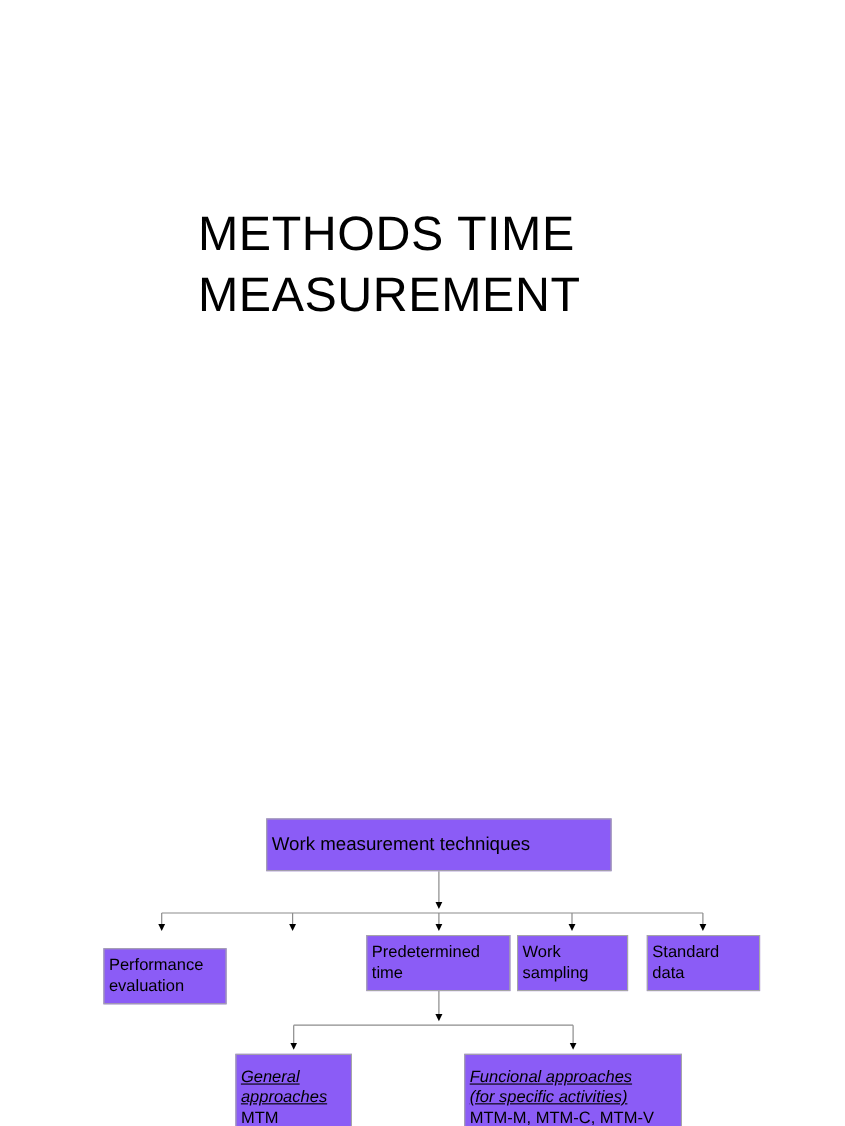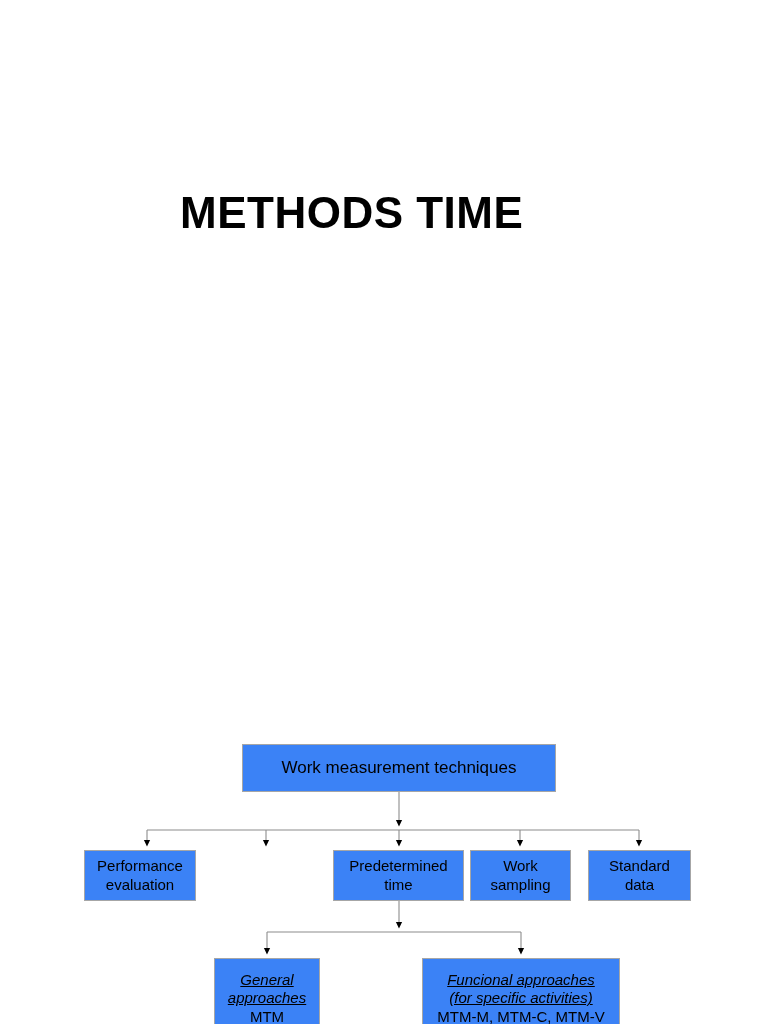--- a/index.html
+++ b/index.html
@@ -16,21 +16,21 @@
     color: #000000;
   }
 
   
   #slide-title {
     position: absolute;
     left: 180px;
     top: 185px;
     width: 420px;
     font-size: 44px;
-    font-weight: bold;
+    font-weight: normal;
     line-height: 1.28;
     letter-spacing: 0.5px;
     color: #000000;
     text-align: left;
   }
   #slide-title .title-line { display: block; white-space: nowrap; }
 
   
   #diagram {
     position: absolute;
@@ -42,26 +42,25 @@
   #diagram-svg {
     position: absolute;
     left: 0; top: 0;
     width: 768px; height: 1024px;
     pointer-events: none;
   }
 
   .node {
     position: absolute;
     box-sizing: border-box;
-    background: #3b82f6;
+    background: #8b5cf6;
     border: 1px solid #a6a6a6;
     display: flex;
     align-items: center;
     justify-content: center;
-    text-align: center;
     font-size: 15.5px;
     line-height: 1.22;
     color: #000000;
     padding: 0 4px;
   }
   .node .node-text { display: block; width: 100%; }
 
   
   #node-root {
     left: 242px;
@@ -70,21 +69,21 @@
     height: 48px;
     font-size: 17px;
   }
 
   
   .node-l2 {
     top: 850px;
     height: 51px;
     font-size: 15px;
   }
-  #node-perf-eval   { left: 84px;  width: 112px; }
+  #node-perf-eval   { left: 94px;  width: 112px; margin-top: 12px; }
   #node-direct-time { left: 216px; width: 100px; }
   #node-predet      { left: 333px; width: 131px; }
   #node-work-samp   { left: 470px; width: 101px; }
   #node-std-data    { left: 588px; width: 103px; }
 
   
   .node-l3 {
     top: 958px;
     height: 80px;
     font-size: 15px;
@@ -95,20 +94,21 @@
   #node-funcional { left: 422px; width: 198px; }
 
   .u { text-decoration: underline; font-style: italic; }
   .line { display: block; }
 </style>
 </head>
 <body>
 
 <div id="slide-title">
   <span class="title-line">METHODS TIME</span>
+  <span class="title-line">MEASUREMENT</span>
 </div>
 
 <div id="diagram">
 
   <svg id="diagram-svg" viewBox="0 0 768 1024" xmlns="http://www.w3.org/2000/svg">
     <defs>
       <marker id="arrow" markerWidth="8" markerHeight="8" refX="3.2" refY="4" orient="auto" markerUnits="userSpaceOnUse">
         <path d="M0,0.8 L6.6,4 L0,7.2 z" fill="#000000"></path>
       </marker>
     </defs>

